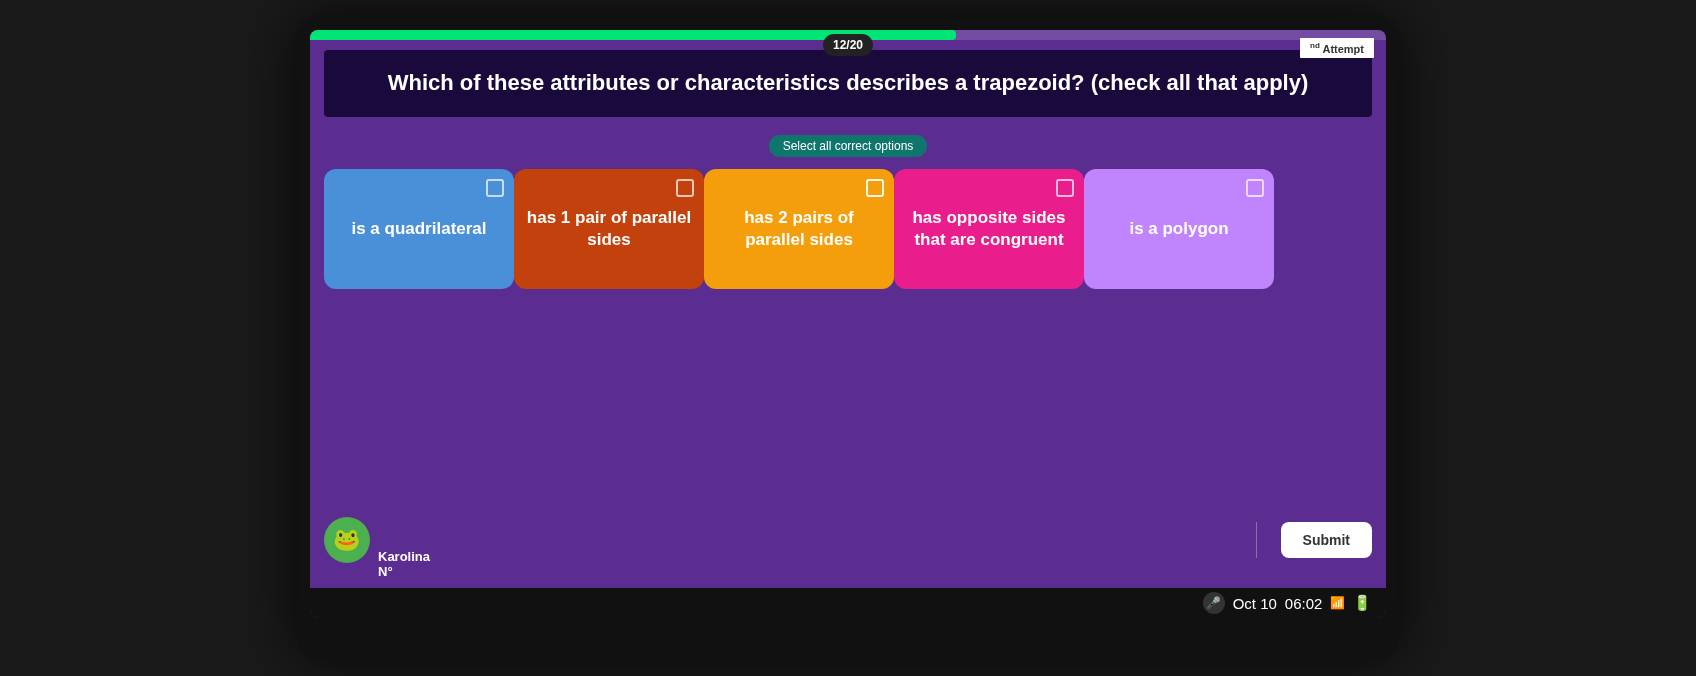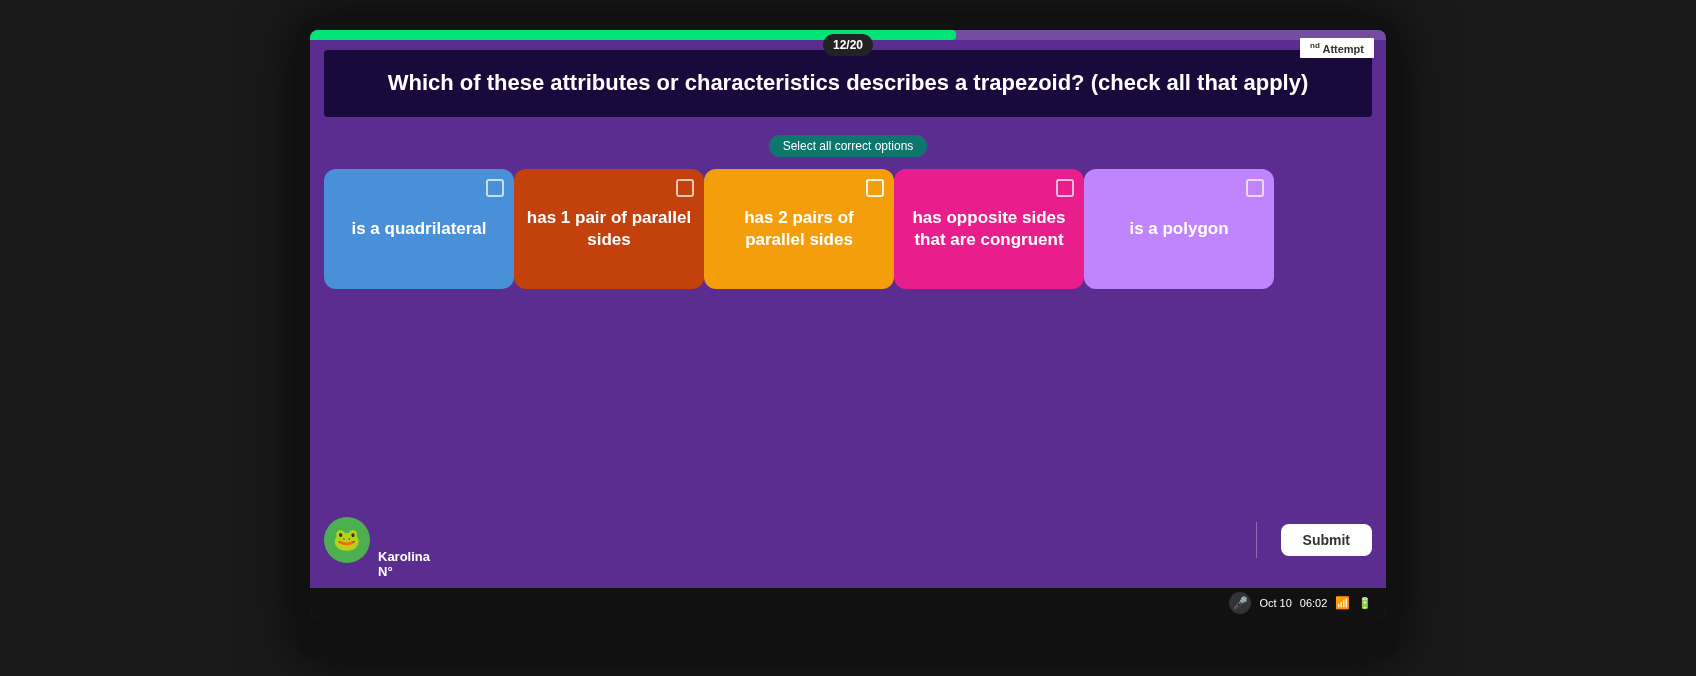--- a/index.html
+++ b/index.html
@@ -183,21 +183,20 @@
     .user-name {
       color: white;
       font-size: 13px;
       font-weight: bold;
       line-height: 1.2;
       margin-top: 48px;
     }
 
     .submit-area {
       display: flex;
-      align-items: center;
       gap: 24px;
     }
 
     .divider-line {
       width: 1px;
       height: 36px;
       background: rgba(255,255,255,0.3);
     }
 
     .submit-button {
@@ -217,21 +216,21 @@
       padding: 4px 14px;
       display: flex;
       align-items: center;
       justify-content: flex-end;
       gap: 8px;
       min-height: 28px;
     }
 
     .status-item {
       color: white;
-      font-size: 11px;
+      font-size: 15px;
       display: flex;
       align-items: center;
       gap: 4px;
     }
 
     .mic-icon {
       width: 22px;
       height: 22px;
       background: #333;
       border-radius: 50%;

